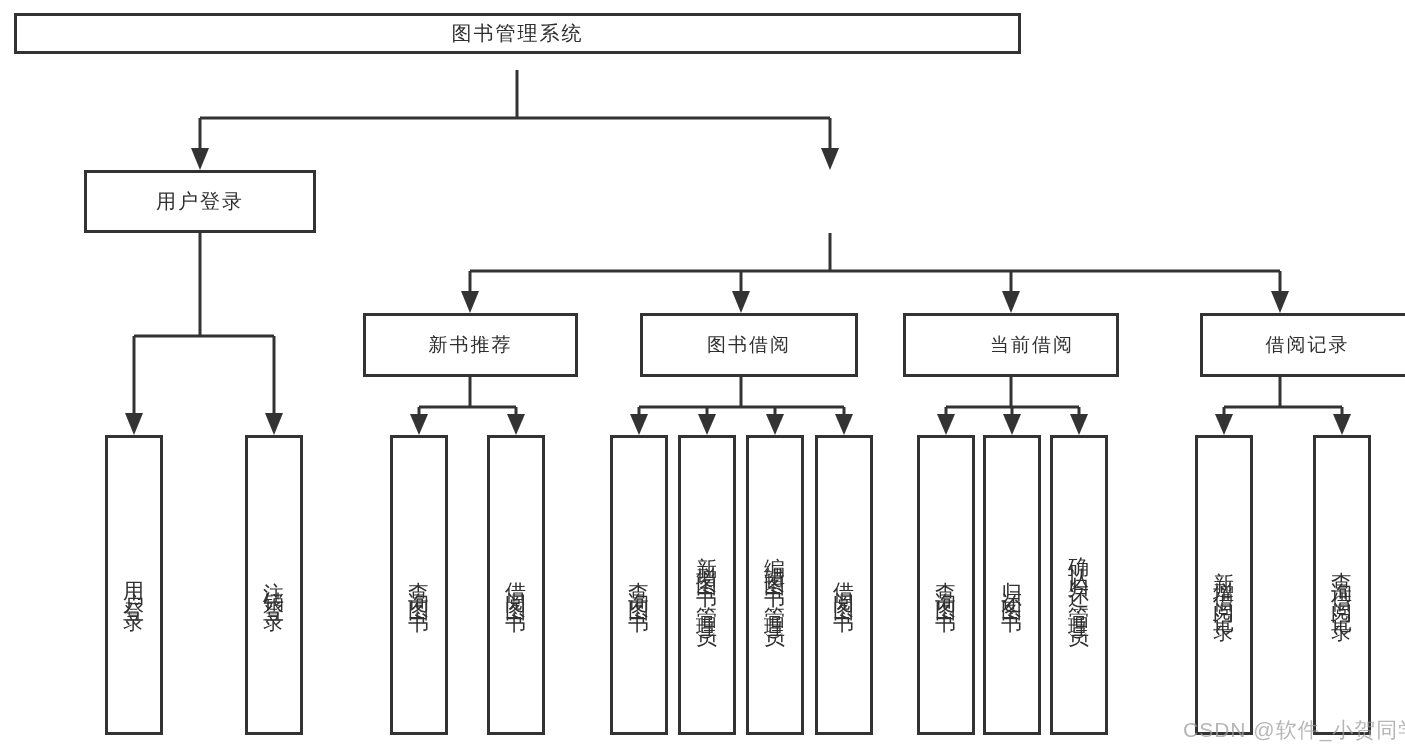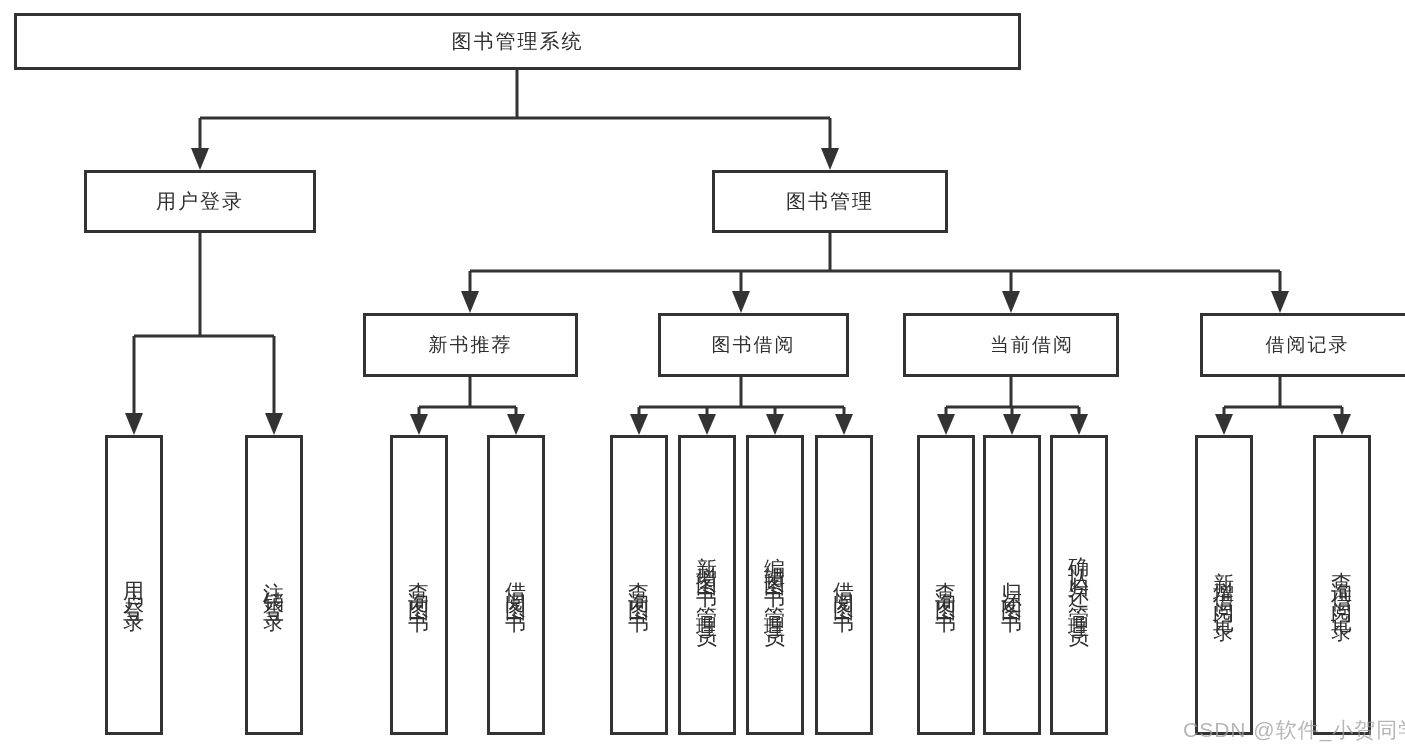--- a/index.html
+++ b/index.html
@@ -29,21 +29,21 @@
     background: #ffffff;
     display: flex;
     align-items: center;
     justify-content: center;
     color: #2f2f2f;
   }
   .node-h {
     font-size: 20px;
     letter-spacing: 2px;
   }
-  .node-root   { left: 14px;  top: 13px;  width: 1007px; height: 57px; }
+  .node-root   { left: 14px;  top: 13px;  width: 1007px; height: 41px; }
   .node-l2     { top: 170px; height: 63px; }
   .node-l3     { top: 313px; height: 64px; font-size: 19px; justify-content: center; }
   .leaf {
     top: 435px;
     width: 58px;
     height: 300px;
     writing-mode: vertical-rl;
     font-size: 21px;
     letter-spacing: 10px;
     line-height: 1;
@@ -146,28 +146,25 @@
     </g>
   </svg>
 
   <div class="node node-root node-h">
     <span>图书管理系统</span>
   </div>
 
   <div class="node node-l2 node-h" style="left:84px; width:232px;">
     <span>用户登录</span>
   </div>
-  <div class="node node-l2 node-h" style="left:712px; width:236px;">
-    <span>图书管理</span>
-  </div>
 
   <div class="node node-l3 node-h" style="left:363px; width:215px;">
     <span>新书推荐</span>
   </div>
-  <div class="node node-l3 node-h" style="left:658px; width:191px;">
+  <div class="node node-l3 node-h" style="left:640px; width:218px;">
     <span>图书借阅</span>
   </div>
   <div class="node node-l3 node-h" style="left:903px; width:216px;padding-left:42px;">
     <span>当前借阅</span>
   </div>
   <div class="node node-l3 node-h" style="left:1200px; width:215px;">
     <span>借阅记录</span>
   </div>
 
   <div class="node leaf" style="left:105px;">

